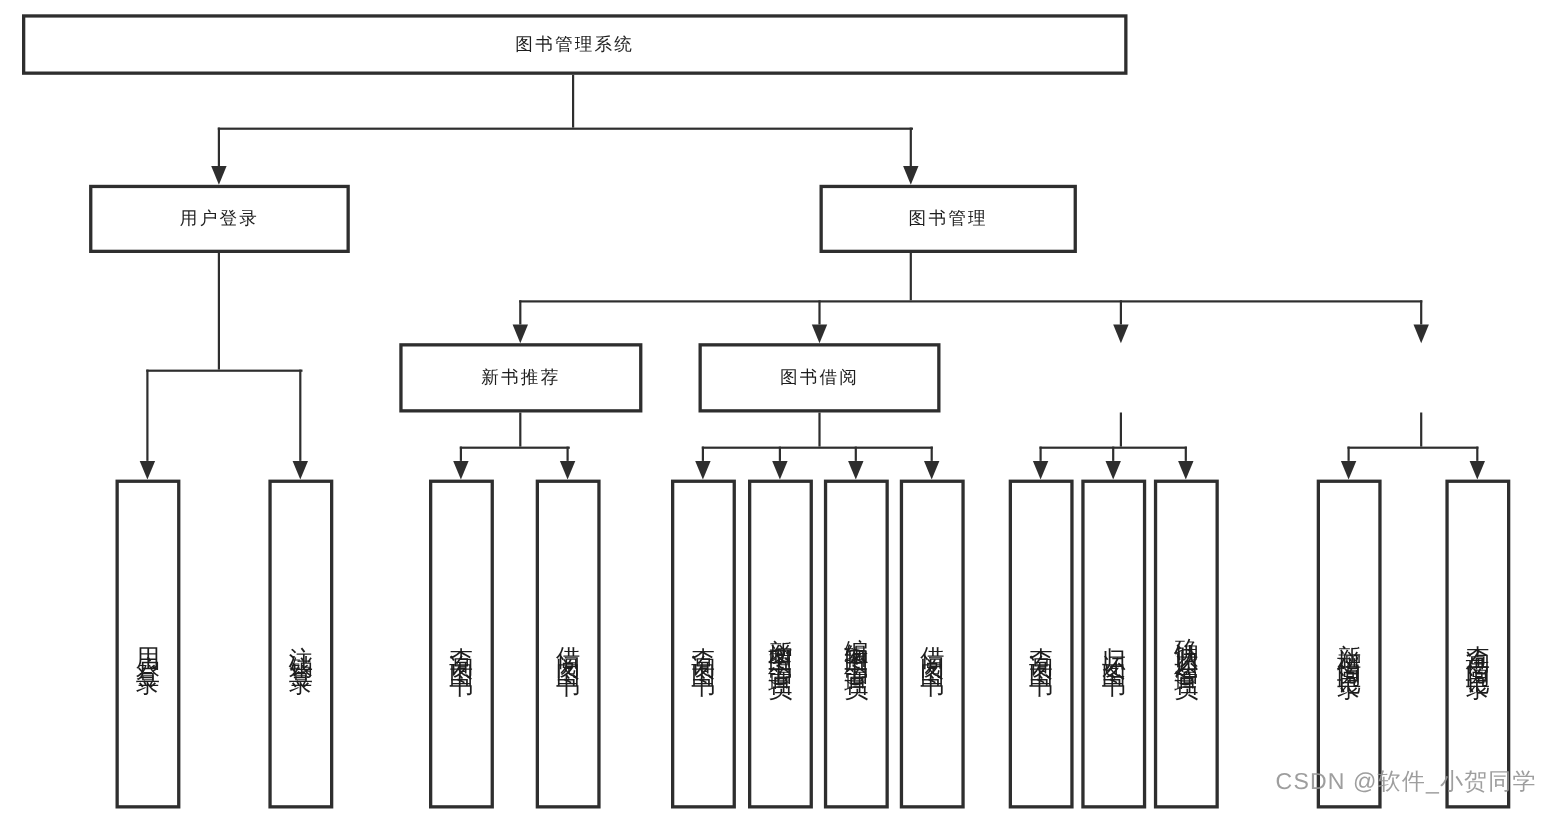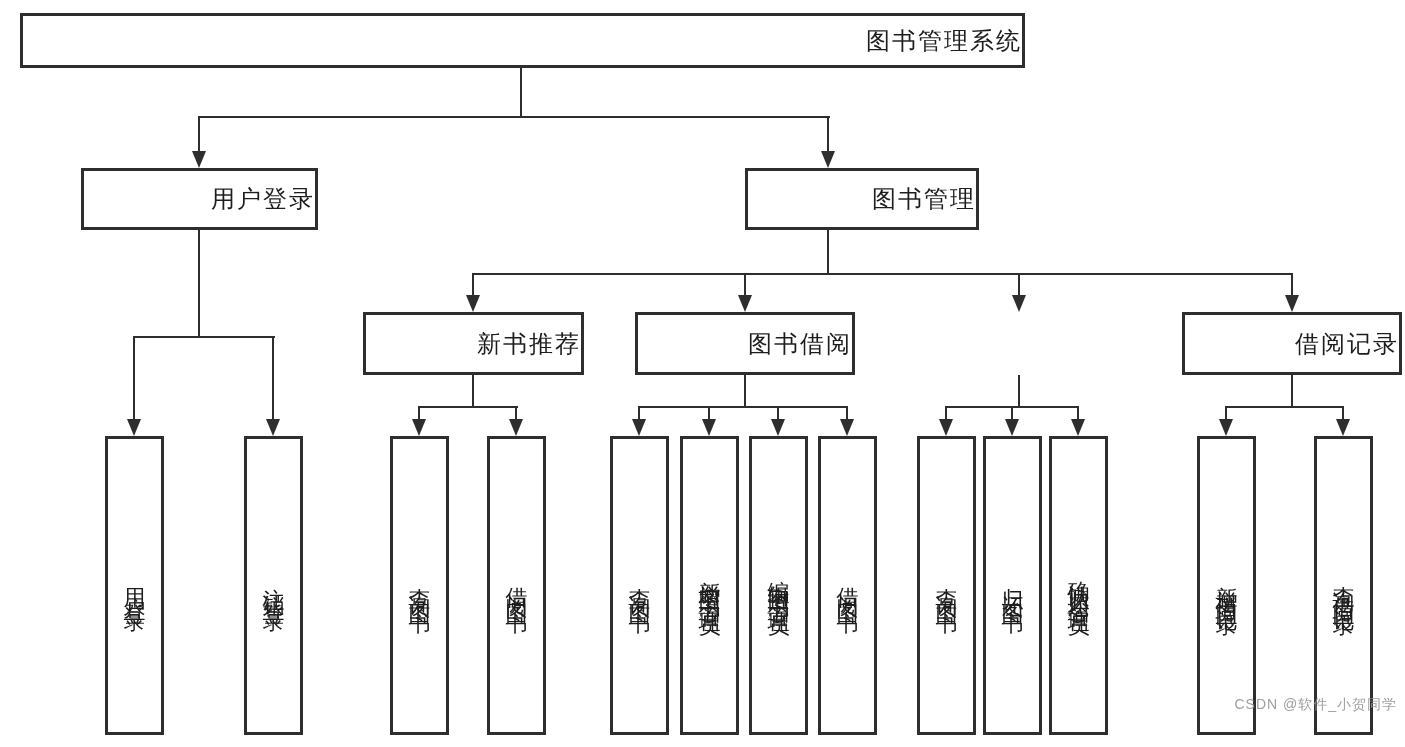--- a/index.html
+++ b/index.html
@@ -10,23 +10,23 @@
     font-family:"Liberation Sans","DejaVu Sans",sans-serif;
     overflow:hidden;
   }
   .box{
     position:absolute;
     box-sizing:border-box;
     border:3px solid #2e2e2e;
     background:#ffffff;
     display:flex;
     align-items:center;
-    justify-content:flex-end;
+    justify-content:center;
     color:#1d1d1d;
-    font-size:24px;
+    font-size:16px;
     letter-spacing:2px;
     text-align:center;
   }
   .leafbox{
     position:absolute;
     box-sizing:border-box;
     border:3px solid #2e2e2e;
     background:#ffffff;
     display:flex;
     align-items:center;
@@ -46,21 +46,21 @@
   .hline{position:absolute;height:2px;background:#2e2e2e;}
   .arrow{
     position:absolute;width:0;height:0;
     border-left:7px solid transparent;
     border-right:7px solid transparent;
     border-top:17px solid #2e2e2e;
   }
   .watermark{
     position:absolute;
     top:696px;right:8px;
-    font-size:14px;
+    font-size:21px;
     color:rgba(148,148,148,0.9);
     letter-spacing:1px;
     z-index:5;
   }
 </style>
 </head>
 <body>
 
 <div id="canvas">
 
@@ -98,23 +98,20 @@
   <div class="vline" style="left:1018px;top:273px;height:22px;"></div>
   <div class="arrow" style="left:1012px;top:295px;"></div>
   <div class="vline" style="left:1291px;top:273px;height:22px;"></div>
   <div class="arrow" style="left:1285px;top:295px;"></div>
 
   <div class="box" style="left:363px;top:312px;width:221px;height:63px;">
     <span>新书推荐</span>
   </div>
   <div class="box" style="left:635px;top:312px;width:220px;height:63px;">
     <span>图书借阅</span>
-  </div>
-  <div class="box" style="left:1182px;top:312px;width:220px;height:63px;">
-    <span>借阅记录</span>
   </div>
 
   <div class="vline" style="left:472px;top:375px;height:31px;"></div>
   <div class="hline" style="left:418px;top:406px;width:100px;"></div>
   <div class="vline" style="left:418px;top:406px;height:13px;"></div>
   <div class="arrow" style="left:412px;top:419px;"></div>
   <div class="vline" style="left:515px;top:406px;height:13px;"></div>
   <div class="arrow" style="left:509px;top:419px;"></div>
 
   <div class="vline" style="left:744px;top:375px;height:31px;"></div>

